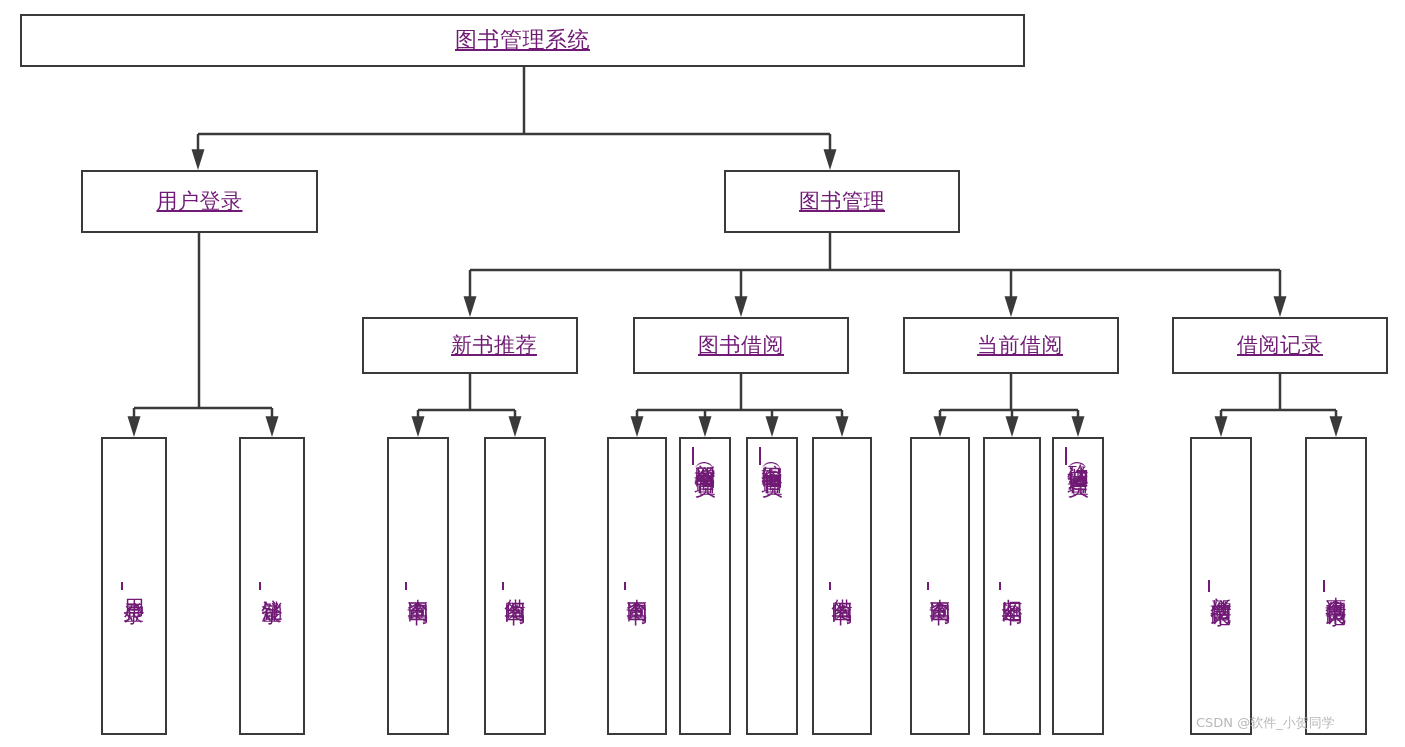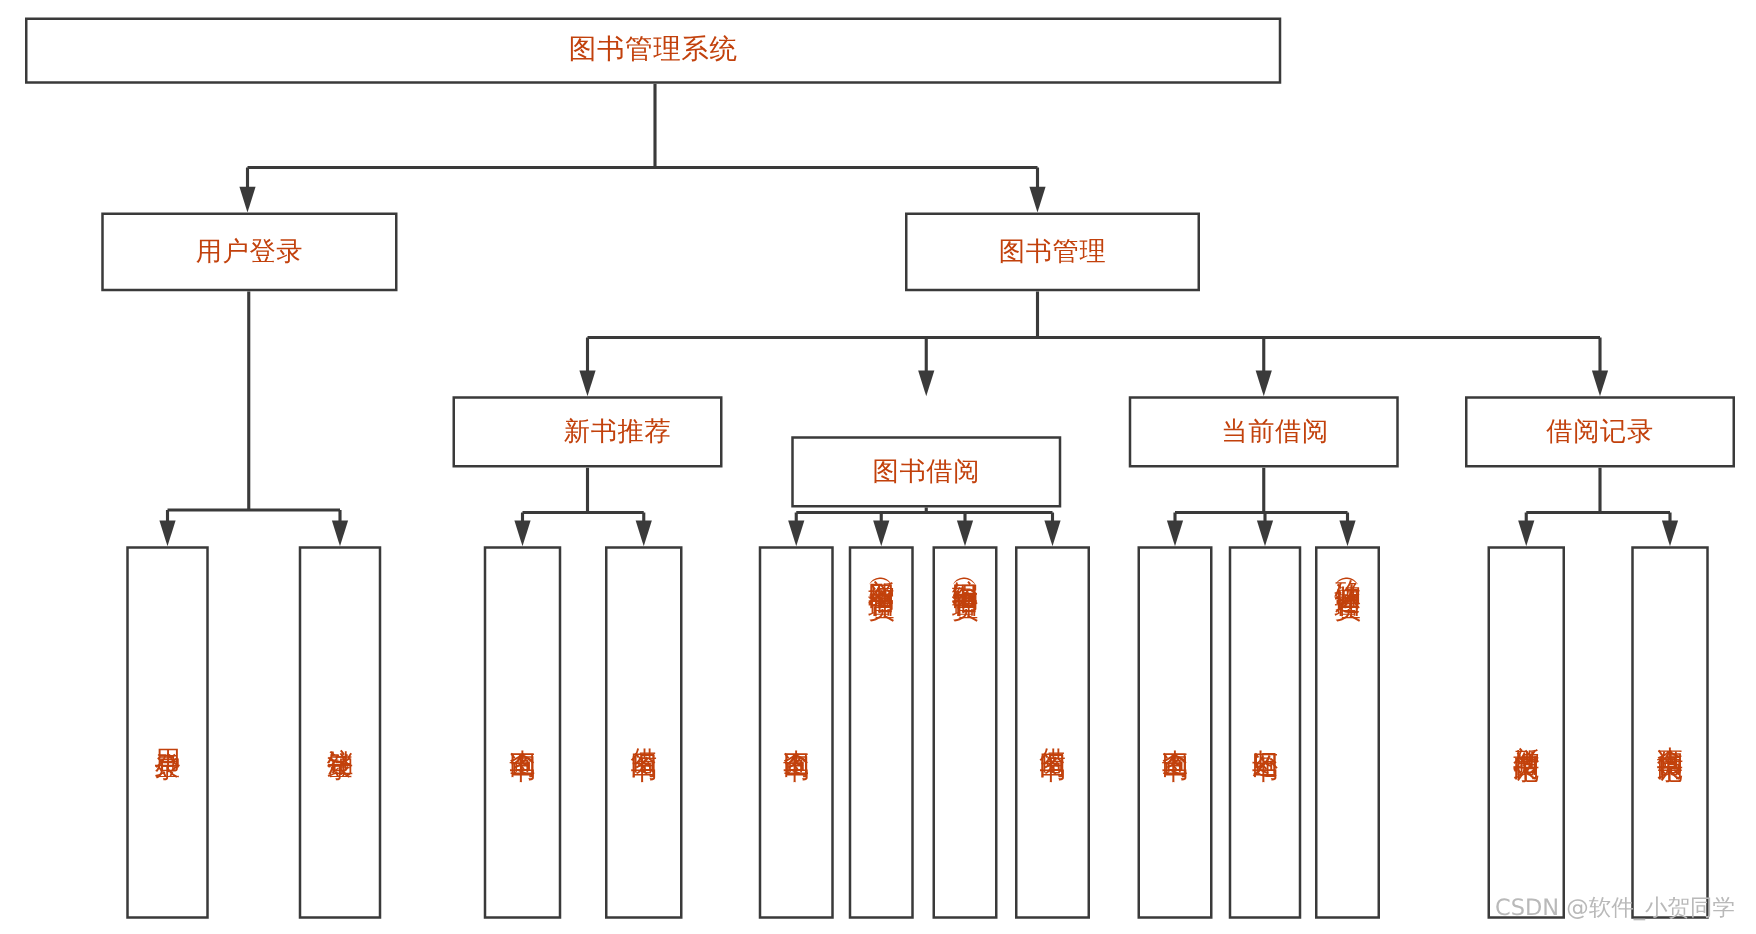--- a/index.html
+++ b/index.html
@@ -27,22 +27,23 @@
     pointer-events: none;
   }
   .node {
     position: absolute;
     box-sizing: border-box;
     background: #ffffff;
     border: 2px solid #3a3a3a;
     display: flex;
     align-items: center;
     justify-content: center;
-    color: #c2410c;
+    color: #701a75;
     z-index: 2;
+    text-decoration: underline;
   }
   .node .label {
     display: block;
     line-height: 1.28;
     letter-spacing: 0.5px;
     white-space: pre-line;
     text-align: center;
   }
   
   .node.horiz .label {
@@ -66,21 +67,21 @@
     letter-spacing: 2px;
     text-align: start;
   }
   .node.vert.mid {
     align-items: center;
     padding-top: 0;
   }
   .watermark {
     position: absolute;
     color: #b9b9b9;
-    font-size: 18px;
+    font-size: 13px;
     white-space: nowrap;
     z-index: 5;
     font-family: "DejaVu Sans", "Liberation Sans", sans-serif;
     text-align: right;
   }
 </style>
 </head>
 <body>
 
 <div id="canvas">
@@ -150,21 +151,21 @@
       </div>
       <div class="node horiz" style="left: 81px; top: 170px; width: 237px; height: 63px;">
         <span class="label">用户登录</span>
       </div>
       <div class="node horiz" style="left: 712px; top: 170px; width: 236px; height: 63px; margin-left: 12px;">
         <span class="label">图书管理</span>
       </div>
       <div class="node horiz" style="left: 362px; top: 317px; width: 216px; height: 57px; padding-left: 48px;">
         <span class="label">新书推荐</span>
       </div>
-      <div class="node horiz" style="left: 633px; top: 317px; width: 216px; height: 57px; margin-top: 32px;">
+      <div class="node horiz" style="left: 633px; top: 317px; width: 216px; height: 57px;">
         <span class="label">图书借阅</span>
       </div>
       <div class="node horiz" style="left: 903px; top: 317px; width: 216px; height: 57px; padding-left: 18px;">
         <span class="label">当前借阅</span>
       </div>
       <div class="node horiz" style="left: 1172px; top: 317px; width: 216px; height: 57px;">
         <span class="label">借阅记录</span>
       </div>
       <div class="node vert mid" style="left: 101px; top: 437px; width: 66px; height: 298px;">
         <span class="label">用户登录</span>

